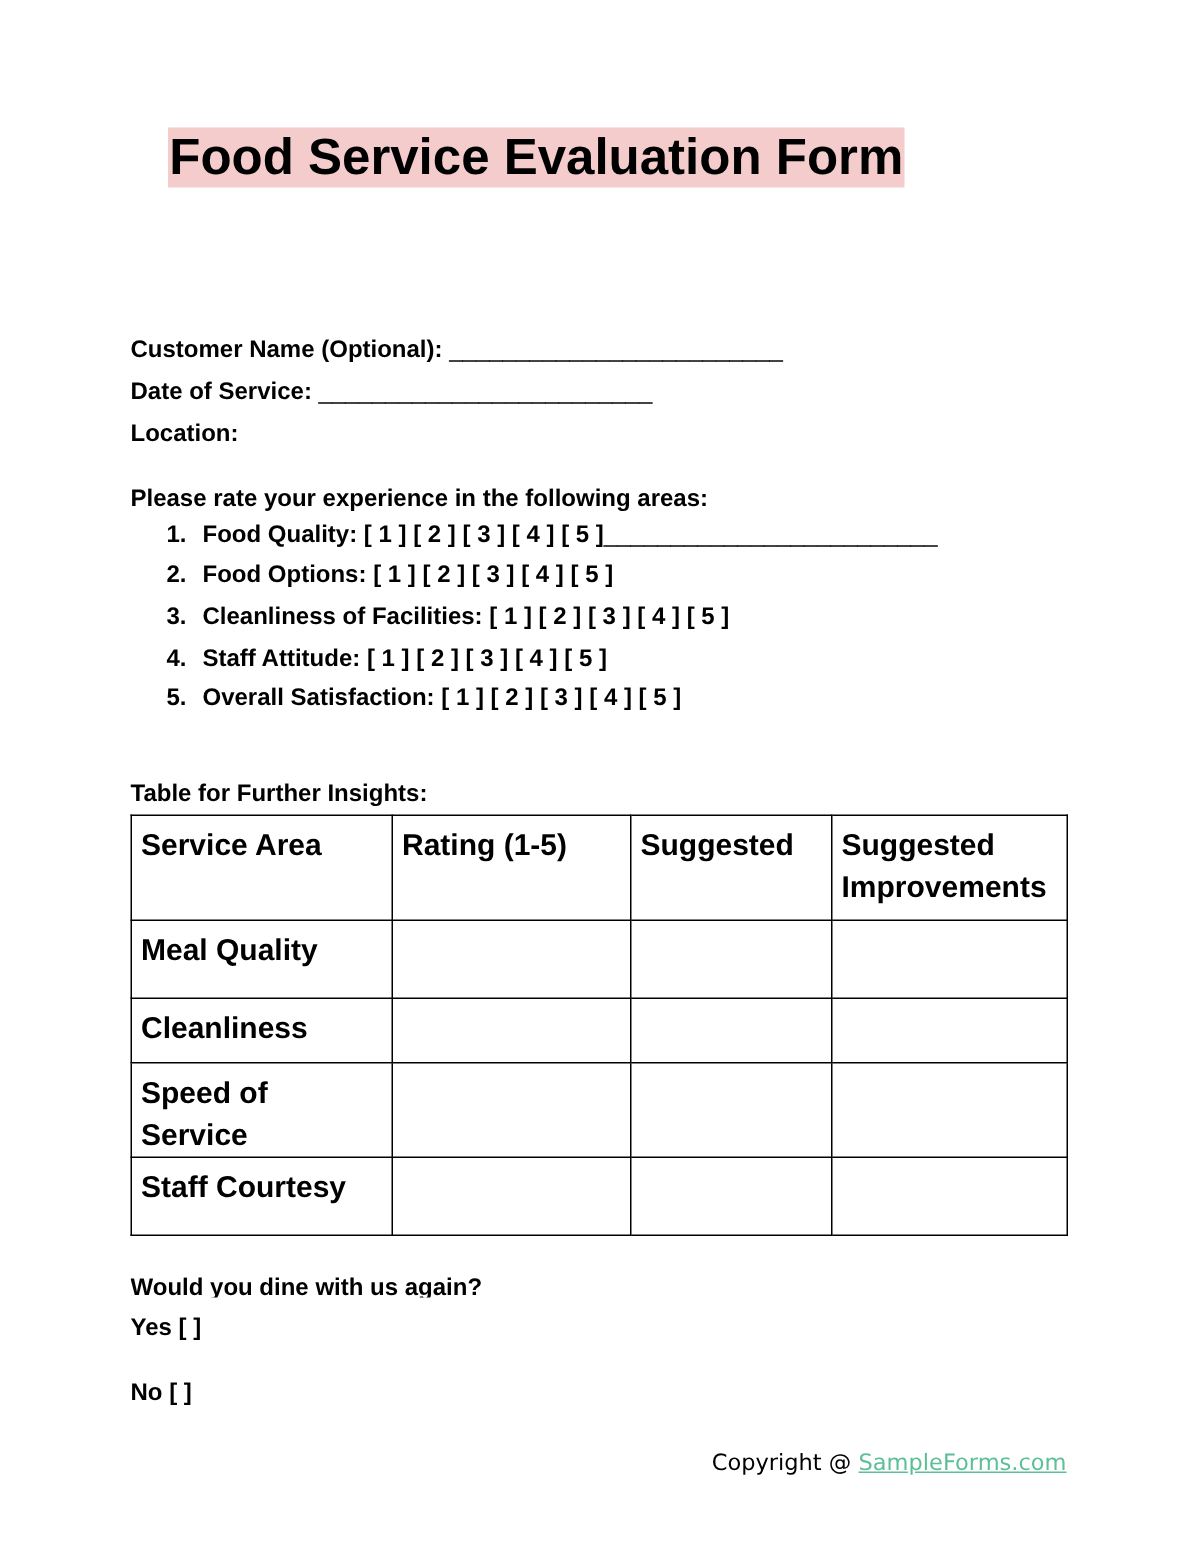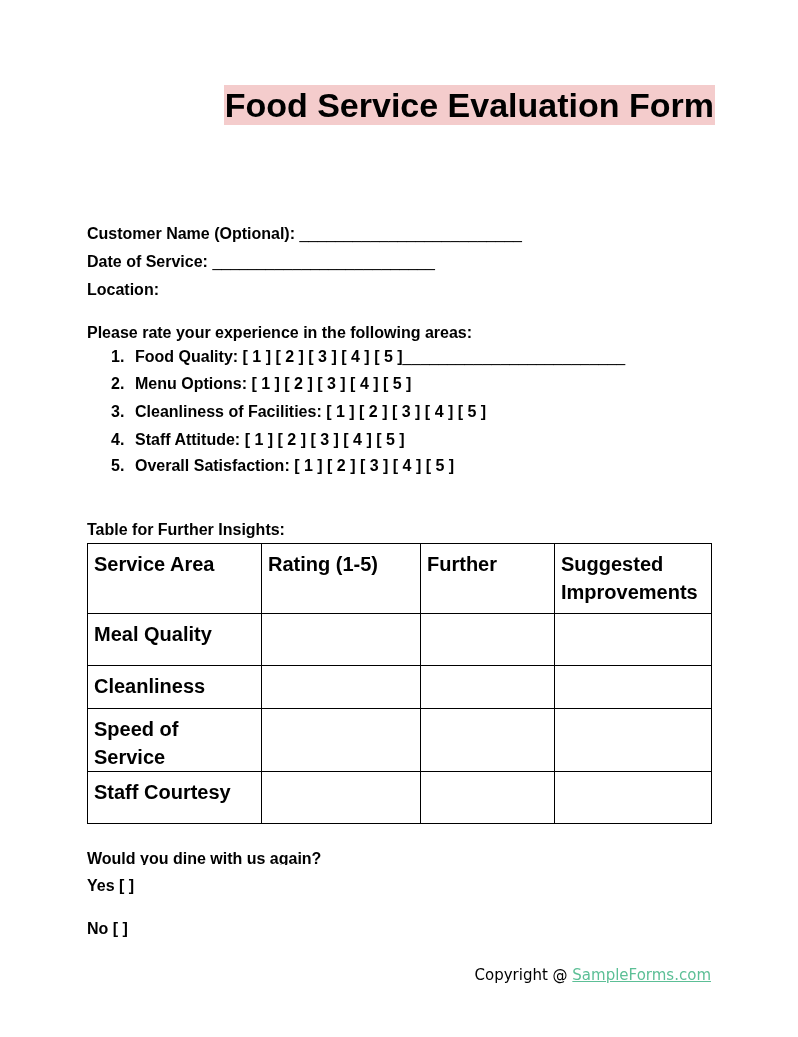--- a/index.html
+++ b/index.html
@@ -1,20 +1,20 @@
 <!DOCTYPE html>
 <html><head>
   <meta charset="utf-8">
   <style>
     html, body { margin: 0; padding: 0; background: #ffffff; }
     body {
       width: 798px; height: 1037px; position: relative; overflow: hidden;
       font-family: "Liberation Sans", sans-serif; color: #000;
     }
-    .title-wrap { position: absolute; top: 85px; left: 0; width: 715px; text-align: right; }
+    .title-wrap { position: absolute; top: 85px; left: 0; width: 715px; text-align: center; }
     .title {
       display: inline-block; background: #f4cccc; font-weight: bold;
       font-size: 34px; line-height: 40px; padding: 0 1px;
     }
     .line { position: absolute; left: 87px; font-size: 16px; font-weight: bold; line-height: 20px; white-space: nowrap; margin-top: 20px; }
     .blank { font-weight: normal; }
     .ol-item { position: absolute; left: 111px; font-size: 16px; font-weight: bold; line-height: 20px; white-space: nowrap; }
     .ol-item .num { display: inline-block; width: 24px; }
     table.insights {
       position: absolute; left: 87px; top: 543px; width: 625px;
@@ -45,40 +45,40 @@
 <div class="line" style="top:260px">
   <span>Location:</span>
 </div>
 
 <div class="line" style="top:303px">Please rate your experience in the following areas:</div>
 
 <div class="ol-item" style="top:347px">
   <span class="num">1.</span><span>Food Quality:</span> <span>[ 1 ] [ 2 ] [ 3 ] [ 4 ] [ 5 ]</span><span class="blank">_________________________</span>
 </div>
 <div class="ol-item" style="top:374px">
-  <span class="num">2.</span><span>Menu Options:</span> <span>[ 1 ] [ 2 ] [ 3 ] [ 4 ] [ 5 ]</span>
+  <span class="num">2.</span><span>Food Options:</span> <span>[ 1 ] [ 2 ] [ 3 ] [ 4 ] [ 5 ]</span>
 </div>
 <div class="ol-item" style="top:402px">
   <span class="num">3.</span><span>Cleanliness of Facilities:</span> <span>[ 1 ] [ 2 ] [ 3 ] [ 4 ] [ 5 ]</span>
 </div>
 <div class="ol-item" style="top:430px">
   <span class="num">4.</span><span>Staff Attitude:</span> <span>[ 1 ] [ 2 ] [ 3 ] [ 4 ] [ 5 ]</span>
 </div>
 <div class="ol-item" style="top:456px">
   <span class="num">5.</span><span>Overall Satisfaction:</span> <span>[ 1 ] [ 2 ] [ 3 ] [ 4 ] [ 5 ]</span>
 </div>
 
 <div class="line" style="top:500px">Table for Further Insights:</div>
 
 <table class="insights">
   <tbody>
       <tr style="height:70px">
     <td style="width:161px">Service Area</td>
     <td style="width:146px">Rating (1-5)</td>
-    <td style="width:121px">Further</td>
+    <td style="width:121px">Suggested</td>
     <td>Suggested Improvements</td>
   </tr>
   <tr style="height:52px">
     <td>Meal Quality</td>
     <td></td>
     <td></td>
     <td></td>
   </tr>
   <tr style="height:43px">
     <td>Cleanliness</td>

